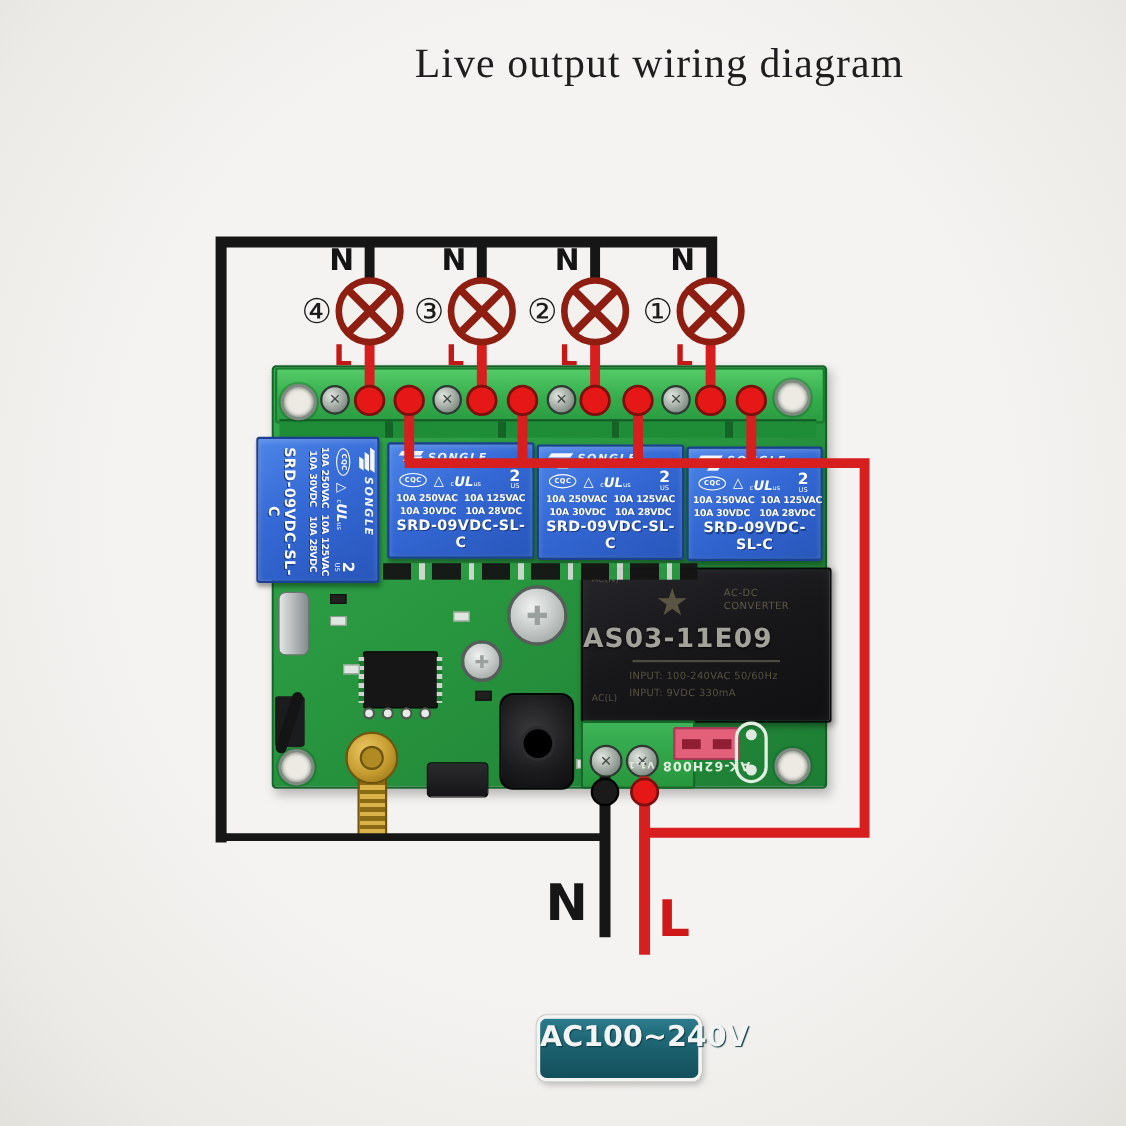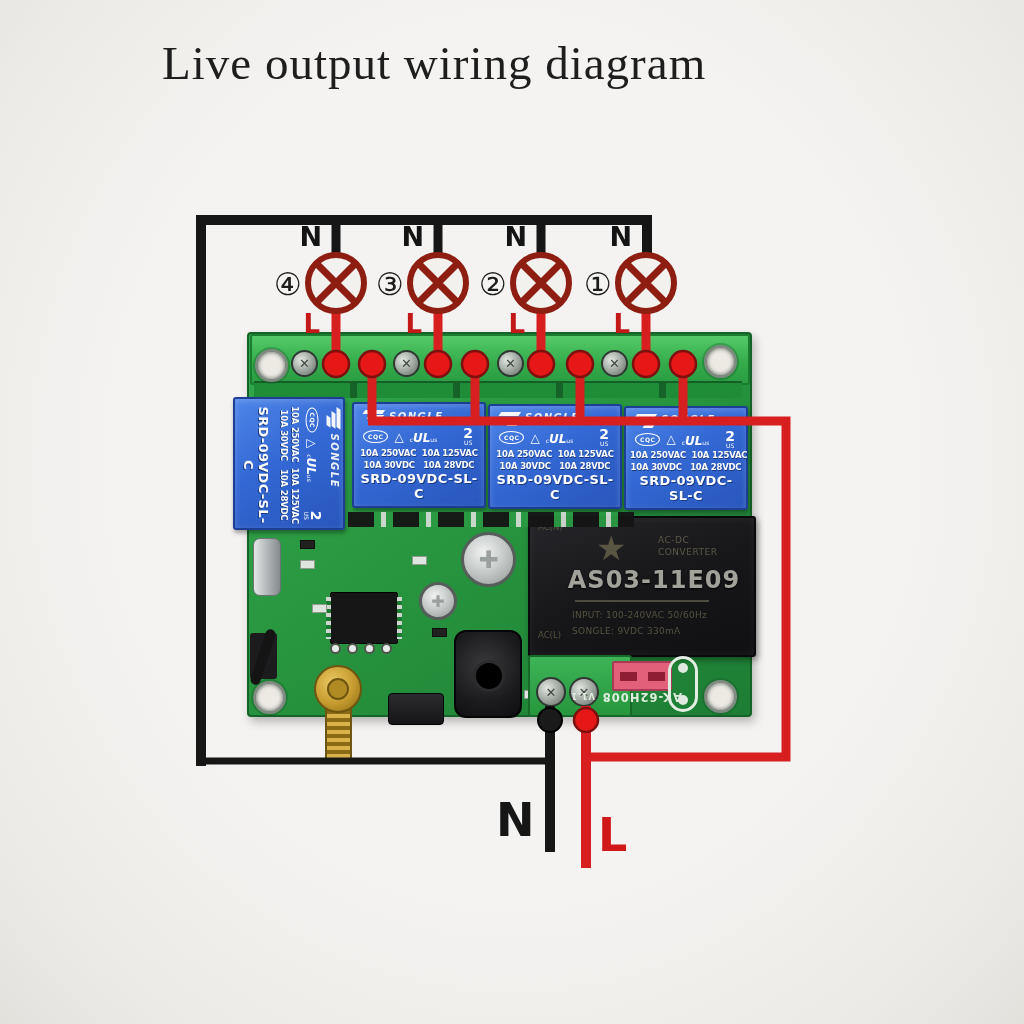--- a/index.html
+++ b/index.html
@@ -2,22 +2,22 @@
 <html><head>
 <meta charset="utf-8">
 <style>
   html,body{margin:0;padding:0;background:#e9e7e3;}
   .canvas{position:relative;width:1024px;height:1024px;overflow:hidden;
     background:radial-gradient(ellipse at 50% 45%, #f4f3f1 55%, #eceae6 85%, #e3e1dc 100%);
     font-family:"DejaVu Sans", sans-serif;}
   .abs{position:absolute;}
 
   
-  .title{left:162px;top:36px;width:660px;text-align:left;font-family:"Liberation Serif",serif;
-    font-size:47px;color:#1e1e1e;letter-spacing:1px;}
+  .title{left:162px;top:36px;width:660px;text-align:right;font-family:"Liberation Serif",serif;
+    font-size:38px;color:#1e1e1e;letter-spacing:1px;}
 
   
   .pcb{left:247px;top:332px;width:501px;height:381px;border-radius:4px;z-index:1;
     background:linear-gradient(145deg,#33a94d 0%,#28963f 45%,#1d7d34 100%);
     border:2px solid #156328;box-shadow:3px 5px 10px rgba(0,0,0,.25);}
   .tstrip{left:250px;top:334px;width:496px;height:47px;border-radius:3px;z-index:2;
     background:linear-gradient(180deg,#55ca68 0%,#35ad4c 55%,#2a9c42 100%);border:2px solid #1a7c2f;}
   .tlip{left:254px;top:381px;width:488px;height:15px;z-index:2;border-top:2px solid #145f26;
     background:repeating-linear-gradient(90deg,#1f8d37 0 96px,#156326 96px 103px);}
   .hole{width:27px;height:27px;border-radius:50%;background:#eceae3;border:3px solid #7f8a80;
@@ -53,22 +53,22 @@
     letter-spacing:.3px;text-shadow:1px 1px 0 #1a3a80;}
   .relay-rot-inner{position:absolute;left:-10px;top:10px;width:133px;height:112px;transform:rotate(90deg);}
 
   
   .psu{left:528px;top:516px;width:224px;height:137px;border-radius:3px;z-index:2;
     background:linear-gradient(160deg,#26262a 0%,#17171a 50%,#101013 100%);
     border:2px solid #0a0a0c;color:#8e8a76;
     box-shadow:inset 0 0 10px rgba(255,255,255,.06), 2px 3px 6px rgba(0,0,0,.4);}
   .psu-star{position:absolute;left:66px;top:10px;font-size:34px;color:#655f48;opacity:.85;}
   .psu-type{position:absolute;left:128px;top:16px;font-size:9px;letter-spacing:.5px;color:#5d5946;line-height:1.35;}
-  .psu-model{position:absolute;left:0;right:0;top:48px;text-align:center;font-size:24px;font-weight:bold;
-    color:#a3a29a;letter-spacing:1px;text-shadow:0 1px 2px #000;margin-left:24px;}
+  .psu-model{position:absolute;left:0;right:0;top:48px;text-align:left;font-size:24px;font-weight:bold;
+    color:#a3a29a;letter-spacing:1px;text-shadow:0 1px 2px #000;}
   .psu-line{position:absolute;left:45px;right:45px;top:82px;height:2px;background:#4e4b3f;}
   .psu-pin{position:absolute;font-size:8.5px;color:#55523f;}
   .psu-spec{position:absolute;left:42px;font-size:9px;color:#55523f;letter-spacing:.3px;}
 
   
   .bterm{left:528px;top:655px;width:100px;height:58px;border-radius:3px;z-index:3;
     background:linear-gradient(180deg,#3db457,#27963c);border:2px solid #166929;}
   .fuse{left:612px;top:661px;width:56px;height:26px;background:#e2607a;border:2px solid #a93a55;
     border-radius:2px;z-index:3;display:flex;align-items:center;justify-content:space-around;}
   .fuse i{display:block;width:17px;height:9px;background:#8f1d33;}
@@ -251,21 +251,21 @@
     <span class="psu-star">★</span>
     <div class="psu-type">
       <div>AC-DC</div>
       <div>CONVERTER</div>
     </div>
     <div class="psu-model">AS03-11E09</div>
     <div class="psu-line"></div>
     <span class="psu-pin" style="left:8px;top:4px">AC(N)</span>
     <span class="psu-pin" style="left:8px;top:112px">AC(L)</span>
     <span class="psu-spec" style="top:92px">INPUT: 100-240VAC 50/60Hz</span>
-    <span class="psu-spec" style="top:108px">SONGLE: 9VDC 330mA</span>
+    <span class="psu-spec" style="top:108px">INPUT: 9VDC 330mA</span>
   </div>
 
   <div class="abs trow"></div>
   <div class="abs crystal"></div>
   <div class="abs chip"></div>
   <div class="abs cap bigcap">✚</div>
   <div class="abs cap smallcap">✚</div>
   <div class="abs barrel"></div>
   <div class="abs ajack"></div>
   <div class="abs lblk"></div>
@@ -352,14 +352,17 @@
   <div class="abs numlab" style="left:477px;top:266px">②</div>
   <div class="abs llab" style="left:489px;top:309px">L</div>
 
   <div class="abs nlab" style="left:596px;top:221px">N</div>
   <div class="abs numlab" style="left:582px;top:266px">①</div>
   <div class="abs llab" style="left:594px;top:309px">L</div>
 
   <div class="abs supN">N</div>
   <div class="abs supL">L</div>
 
+  <div class="abs vbox">
+    <span>AC100~240V</span>
+  </div>
 
 </div>
 
 </body></html>

